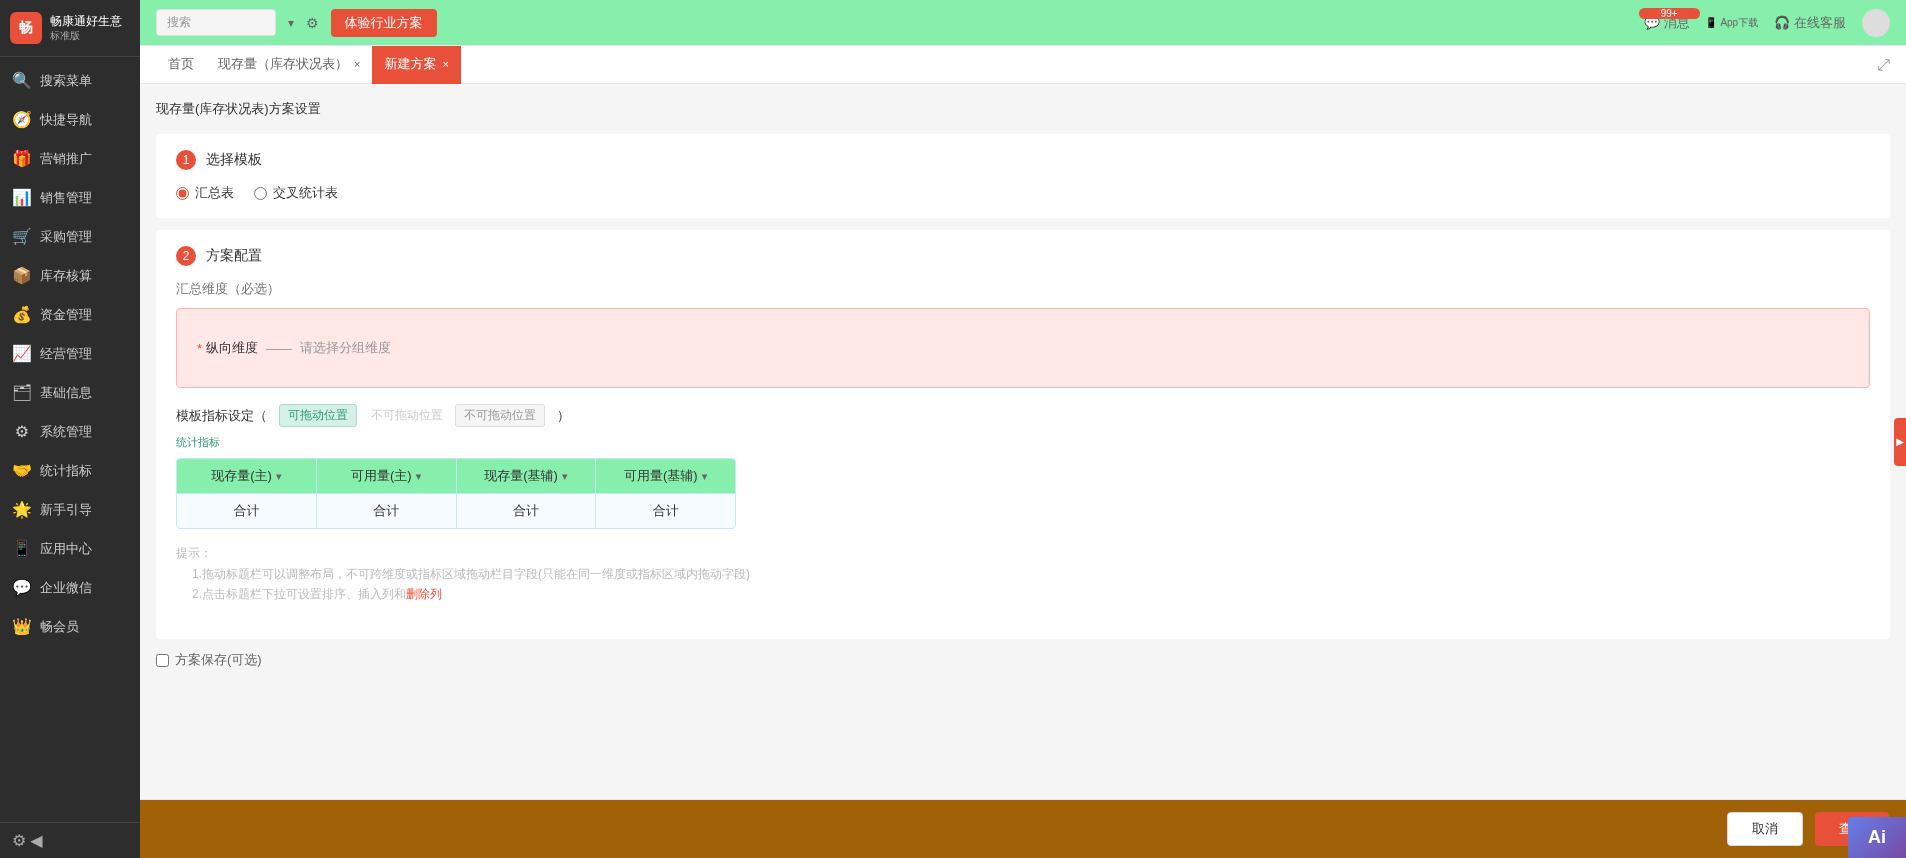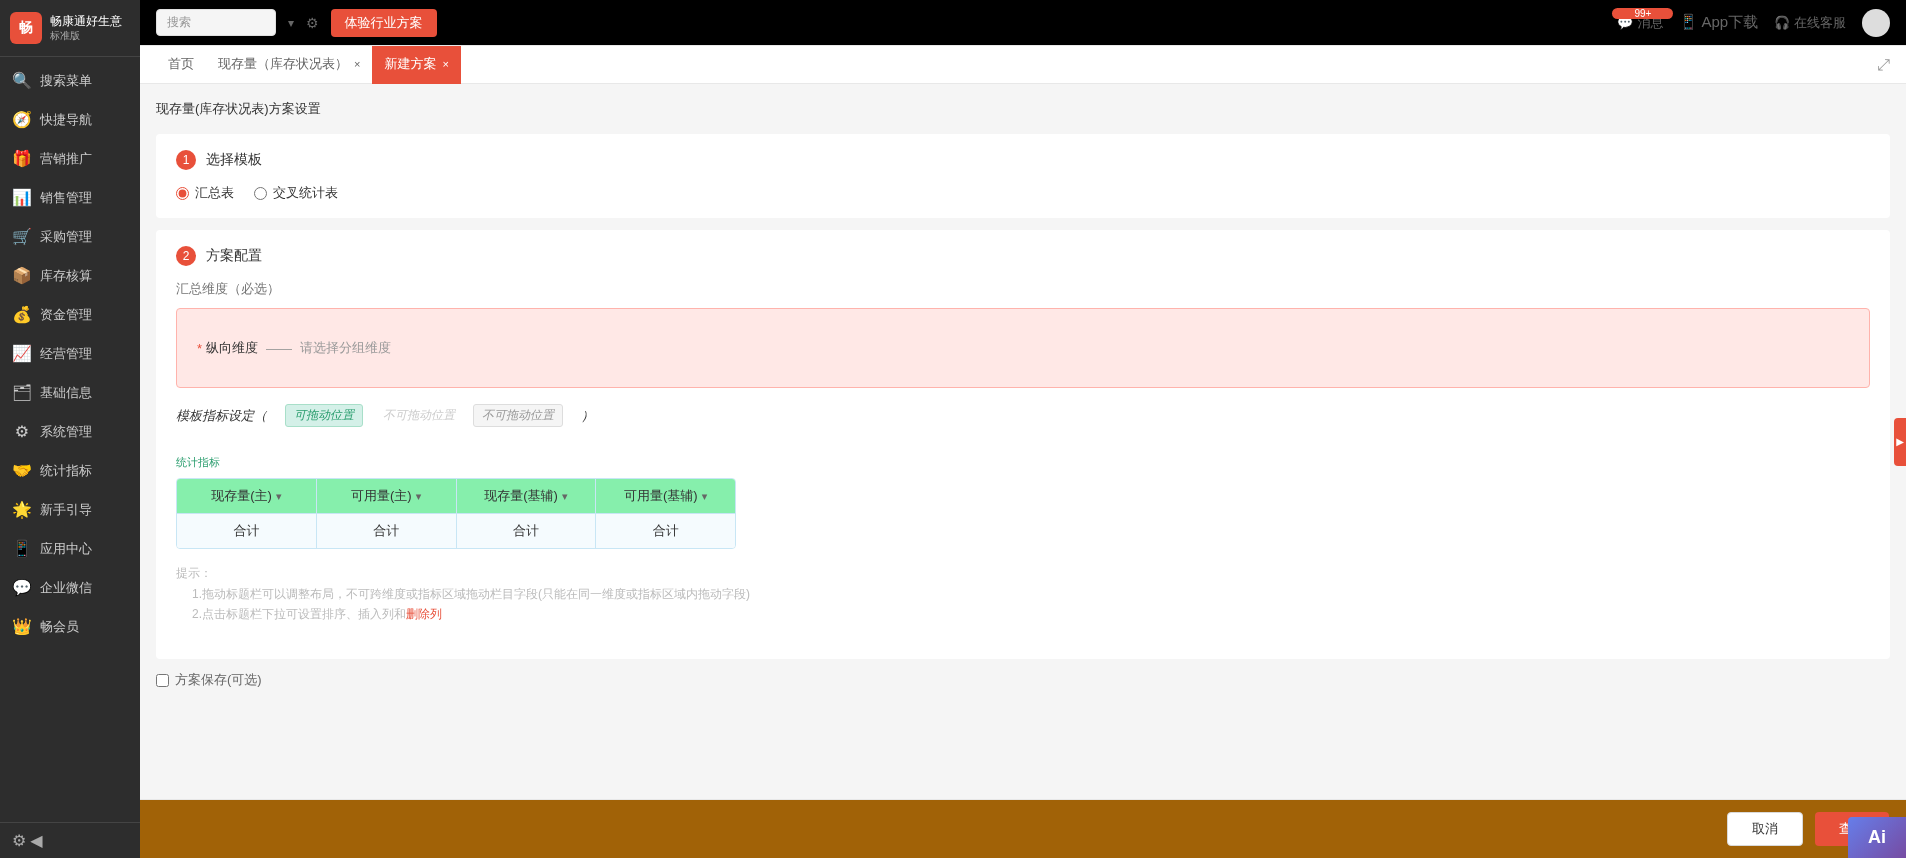--- a/index.html
+++ b/index.html
@@ -54,21 +54,21 @@
     .main {
       flex: 1;
       display: flex;
       flex-direction: column;
       height: 100%;
       overflow: hidden;
     }
 
     
     .topbar {
-      background: #000000;
+      background: #86efac;
       border-bottom: 1px solid #e8e8e8;
       padding: 0 16px;
       height: 46px;
       display: flex;
       align-items: center;
       gap: 12px;
       flex-shrink: 0;
     }
     .topbar-search {
       background: #f5f5f5;
@@ -95,21 +95,21 @@
     .topbar-msg { color: #666; cursor: pointer; font-size: 13px; position: relative; }
     .badge {
       background: #e8503a;
       color: #fff;
       border-radius: 8px;
       padding: 0 22px;
       font-size: 10px;
       position: absolute;
       top: -6px; right: -10px;
     }
-    .topbar-app { color: #666; cursor: pointer; font-size: 15px; }
+    .topbar-app { color: #666; cursor: pointer; font-size: 10px; }
     .topbar-service { color: #666; cursor: pointer; font-size: 13px; }
     .topbar-avatar {
       width: 28px; height: 28px; border-radius: 50%;
       background: #ddd; cursor: pointer;
     }
 
     
     .tabs {
       background: #fff;
       border-bottom: 1px solid #e8e8e8;
@@ -190,23 +190,23 @@
       min-height: 80px;
       display: flex; align-items: center;
     }
     .dimension-required { color: #e8503a; margin-right: 4px; }
     .dimension-label { color: #333; font-size: 13px; }
     .dimension-dash { color: #999; margin: 0 8px; }
     .dimension-placeholder { color: #999; font-size: 13px; }
 
     
     .metrics-setting {
-      display: flex; align-items: center; gap: 18px;
-      margin-bottom: 28px;
-      font-size: 13px; color: #333; font-style: italic;
+      display: flex; align-items: center; gap: 12px;
+      margin-bottom: 8px;
+      font-size: 13px; color: #333;
     }
     .draggable-badge {
       display: inline-flex; align-items: flex-end; gap: 4px;
       background: #d4f0e8;
       border: 1px solid #a8dfc9;
       border-radius: 3px;
       padding: 2px 8px;
       font-size: 12px; color: #2a9d6e;
     }
     .non-draggable-badge {

